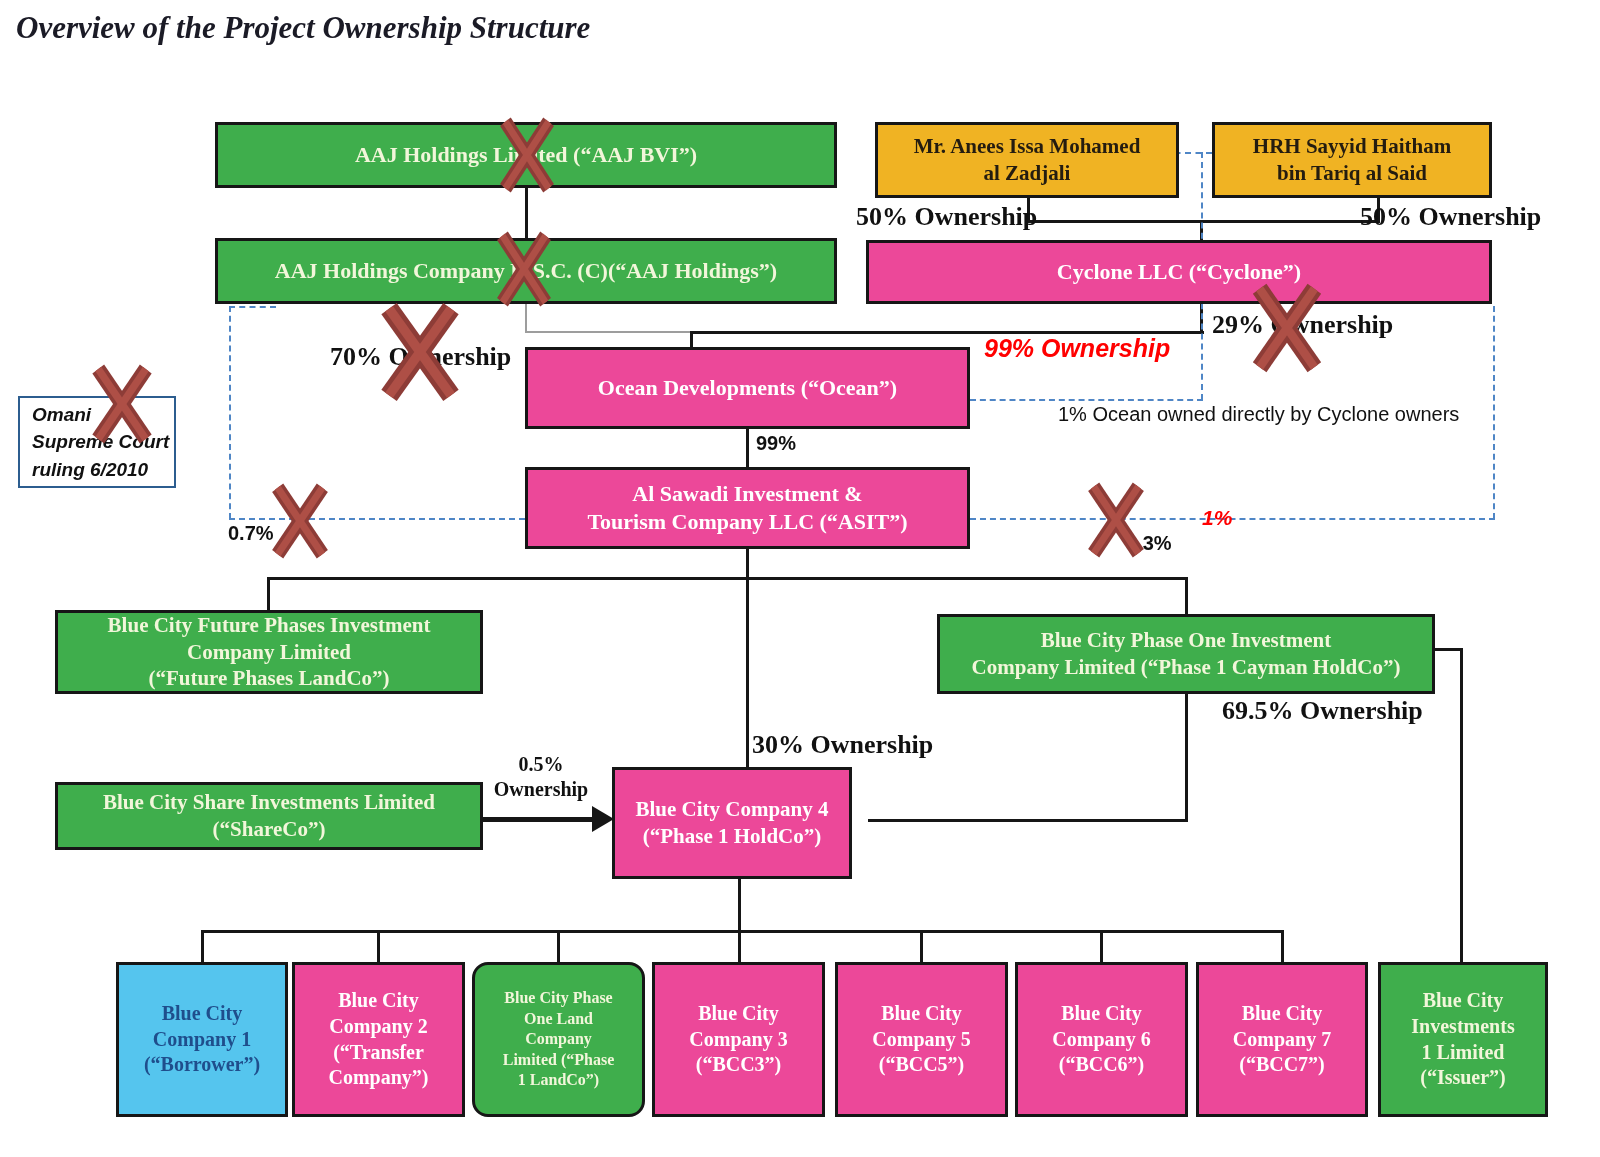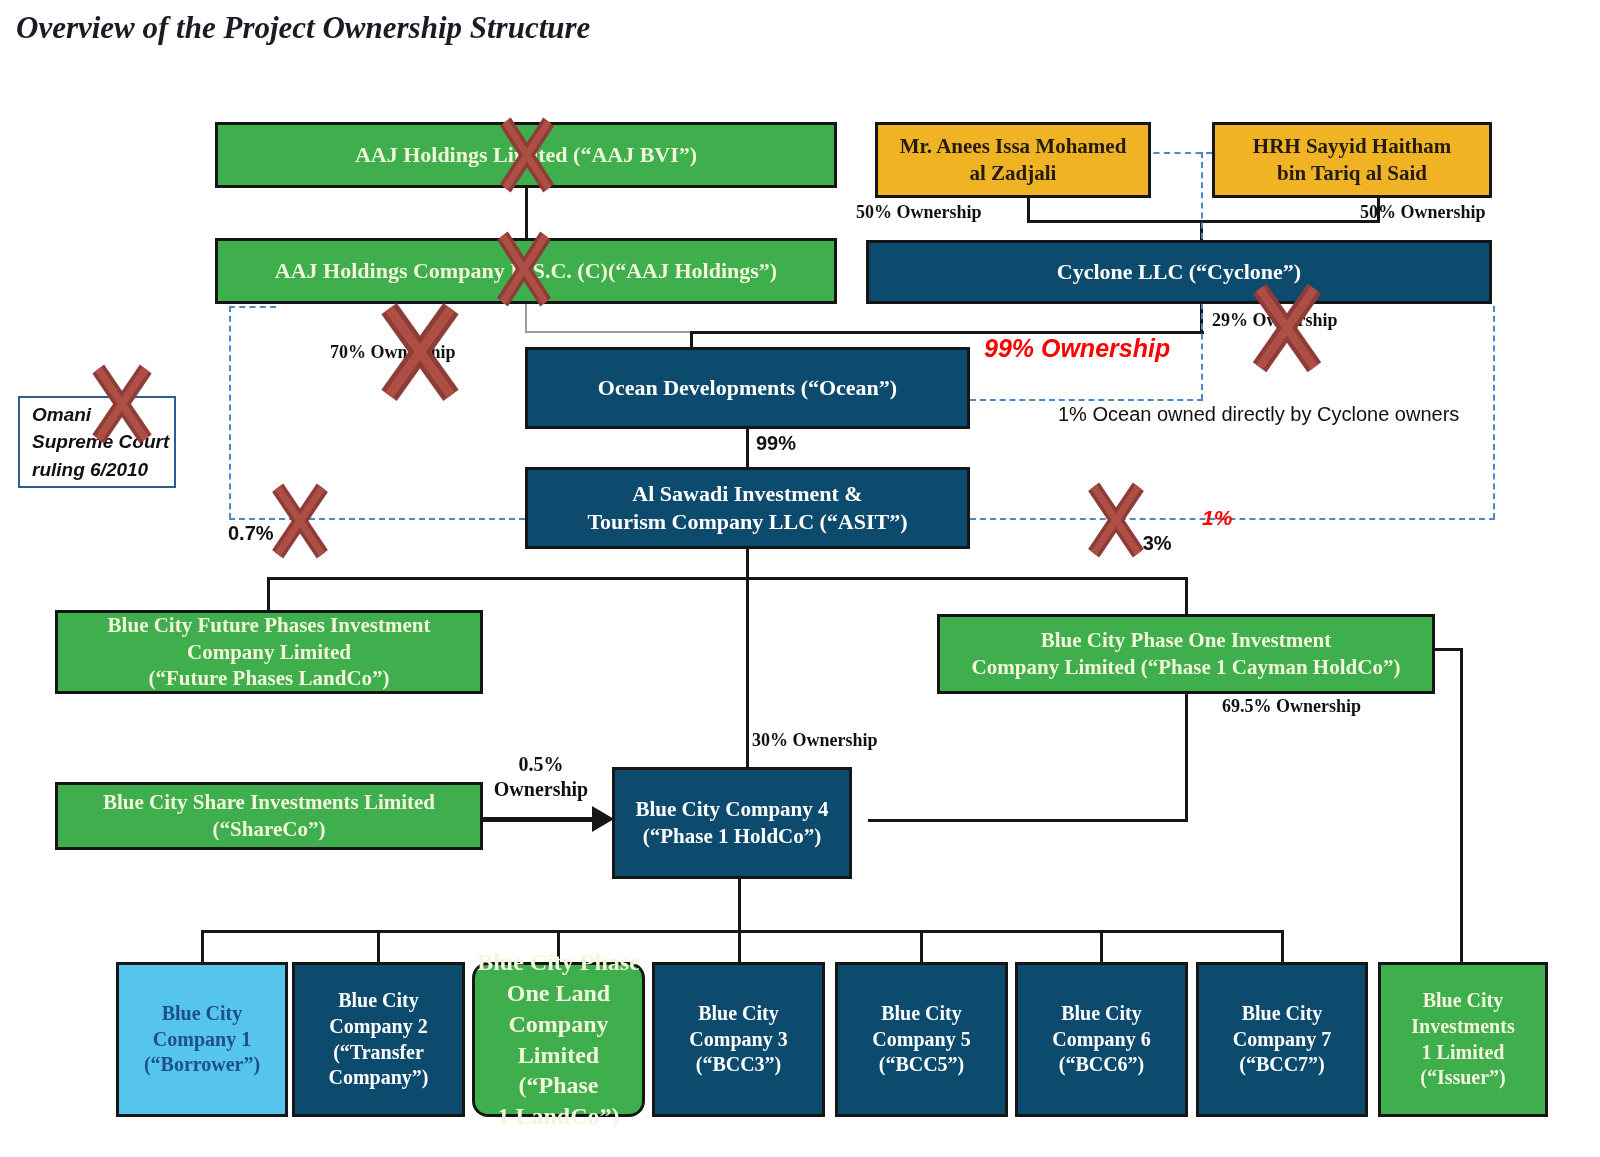--- a/index.html
+++ b/index.html
@@ -2,33 +2,33 @@
 <html><head>
 <meta charset="utf-8">
 <style>
   html,body{margin:0;padding:0;background:#ffffff;}
   #stage{position:relative;width:1600px;height:1157px;background:#ffffff;overflow:hidden;
          font-family:"Liberation Serif", serif;}
   .box{position:absolute;display:flex;align-items:center;justify-content:center;
        text-align:center;border:3px solid #161616;box-sizing:border-box;
        font-weight:bold;white-space:pre-line;line-height:1.28;}
   .green{background:#3fae4c;color:#f2f6da;}
-  .blue{background:#0c4a6e;color:#ffffff;}
+  .blue{background:#ec4899;color:#ffffff;}
   .orange{background:#f0b323;color:#241c10;}
   .lightblue{background:#55c5ee;color:#1f4e8c;}
   .notebox{position:absolute;background:#ffffff;border:2px solid #2c5d8f;box-sizing:border-box;
        font-family:"Liberation Sans", sans-serif;font-weight:bold;font-style:italic;
        color:#111111;font-size:19px;line-height:1.45;white-space:pre-line;
        display:flex;align-items:center;padding-left:12px;}
   .hline,.vline{position:absolute;background:#161616;}
   .ghline,.gvline{position:absolute;background:#9d9d9d;}
   .dash-h{position:absolute;border-top:2px dashed #4f86c6;height:0;}
   .dash-v{position:absolute;border-left:2px dashed #4f86c6;width:0;}
   .lbl{position:absolute;white-space:pre-line;color:#111111;}
-  .serifbold{font-family:"Liberation Serif", serif;font-weight:bold;font-size:18px;}
+  .serifbold{font-family:"Liberation Serif", serif;font-weight:bold;font-size:26px;}
   .sansbold{font-family:"Liberation Sans", sans-serif;font-weight:bold;font-size:20px;}
   .sans{font-family:"Liberation Sans", sans-serif;font-size:20px;}
   .redlbl{color:#ff0000;font-style:italic;font-weight:bold;font-family:"Liberation Sans", sans-serif;}
   .xmark{position:absolute;}
   #title{position:absolute;left:16px;top:10px;font-family:"Liberation Serif", serif;
          font-style:italic;font-weight:600;font-size:31px;color:#1b1b26;}
   .arrowhead{position:absolute;width:0;height:0;border-top:13px solid transparent;
          border-bottom:13px solid transparent;border-left:22px solid #161616;}
 </style>
 </head>
@@ -72,21 +72,21 @@
   <div class="dash-h" style="left:1143px;top:152px;width:69px;"></div>
   <div class="dash-v" style="left:1201px;top:152px;height:248px;"></div>
   <div class="dash-h" style="left:970px;top:399px;width:233px;"></div>
   <div class="dash-v" style="left:1493px;top:306px;height:213px;"></div>
   <div class="dash-h" style="left:970px;top:518px;width:525px;"></div>
   <div class="dash-h" style="left:229px;top:306px;width:47px;"></div>
   <div class="dash-v" style="left:229px;top:306px;height:213px;"></div>
   <div class="dash-h" style="left:229px;top:518px;width:296px;"></div>
 
   <div class="box green" style="left:215px;top:122px;width:622px;height:66px;font-size:22px;">AAJ Holdings Limited (“AAJ BVI”)</div>
-  <div class="box orange" style="left:875px;top:122px;width:276px;height:76px;font-size:21px;">Mr. Anees Issa Mohamed
+  <div class="box orange" style="left:875px;top:122px;width:304px;height:76px;font-size:21px;">Mr. Anees Issa Mohamed
 al Zadjali</div>
   <div class="box orange" style="left:1212px;top:122px;width:280px;height:76px;font-size:21px;">HRH Sayyid Haitham
 bin Tariq al Said</div>
   <div class="box green" style="left:215px;top:238px;width:622px;height:66px;font-size:22px;">AAJ Holdings Company K.S.C. (C)(“AAJ Holdings”)</div>
   <div class="box blue" style="left:866px;top:240px;width:626px;height:64px;font-size:22px;">Cyclone LLC (“Cyclone”)</div>
   <div class="box blue" style="left:525px;top:467px;width:445px;height:82px;font-size:22px;">Al Sawadi Investment &amp;
 Tourism Company LLC (“ASIT”)</div>
   <div class="box blue" style="left:525px;top:347px;width:445px;height:82px;font-size:22px;">Ocean Developments (“Ocean”)</div>
   <div class="notebox" style="left:18px;top:396px;width:158px;height:92px;">Omani
 Supreme Court
@@ -100,21 +100,21 @@
 (“ShareCo”)</div>
   <div class="box blue" style="left:612px;top:767px;width:240px;height:112px;font-size:21px;">Blue City Company 4
 (“Phase 1 HoldCo”)</div>
   <div class="box lightblue" style="left:116px;top:962px;width:172px;height:155px;font-size:20px;">Blue City
 Company 1
 (“Borrower”)</div>
   <div class="box blue" style="left:292px;top:962px;width:173px;height:155px;font-size:20px;">Blue City
 Company 2
 (“Transfer
 Company”)</div>
-  <div class="box green" style="left:472px;top:962px;width:173px;height:155px;font-size:24px;border-radius:16px;">Blue City Phase
+  <div class="box green" style="left:472px;top:962px;width:173px;height:155px;font-size:16px;border-radius:16px;">Blue City Phase
 One Land
 Company
 Limited (“Phase
 1 LandCo”)</div>
   <div class="box blue" style="left:652px;top:962px;width:173px;height:155px;font-size:20px;">Blue City
 Company 3
 (“BCC3”)</div>
   <div class="box blue" style="left:835px;top:962px;width:173px;height:155px;font-size:20px;">Blue City
 Company 5
 (“BCC5”)</div>

